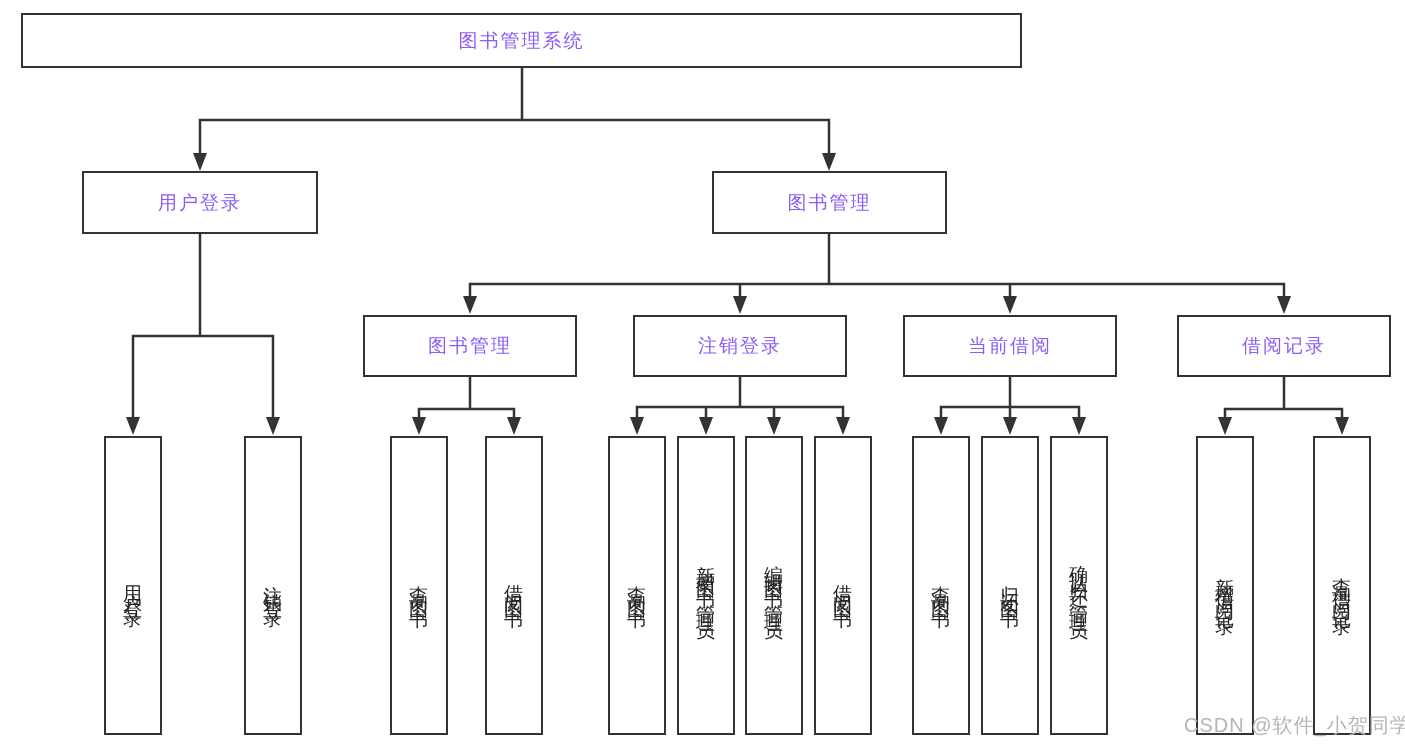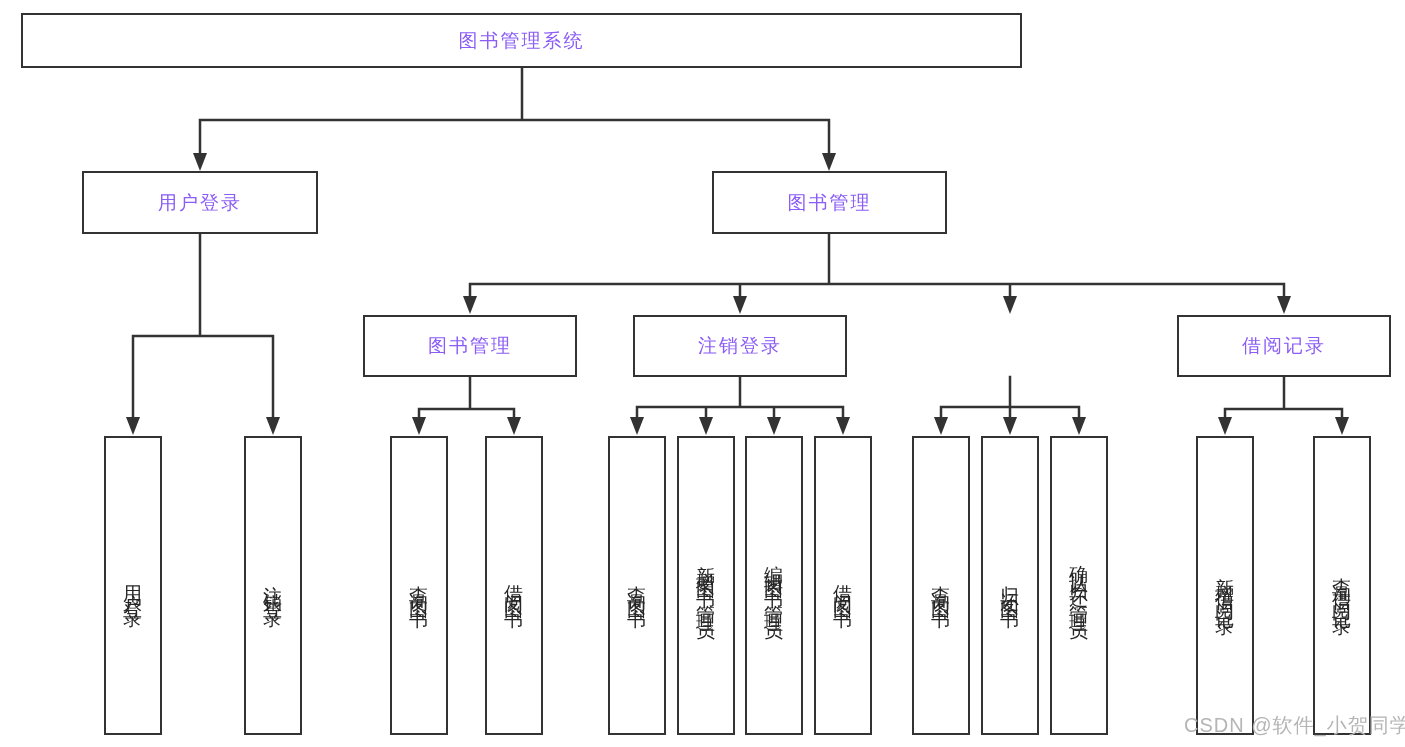--- a/index.html
+++ b/index.html
@@ -94,20 +94,21 @@
     </g>
   </svg>
 
   <div class="node" style="left:21px;top:13px;width:1001px;height:55px">图书管理系统</div>
 
   <div class="node" style="left:82px;top:171px;width:236px;height:63px">用户登录</div>
   <div class="node" style="left:712px;top:171px;width:235px;height:63px">图书管理</div>
 
   <div class="node" style="left:363px;top:315px;width:214px;height:62px">图书管理</div>
   <div class="node" style="left:633px;top:315px;width:214px;height:62px">注销登录</div>
+  <div class="node" style="left:903px;top:315px;width:214px;height:62px">当前借阅</div>
   <div class="node" style="left:1177px;top:315px;width:214px;height:62px">借阅记录</div>
 
   <div class="leaf" style="left:104px;top:436px;width:58px;height:299px">
     <span>用户登录</span>
   </div>
   <div class="leaf" style="left:244px;top:436px;width:58px;height:299px">
     <span>注销登录</span>
   </div>
 
   <div class="leaf" style="left:390px;top:436px;width:58px;height:299px">

